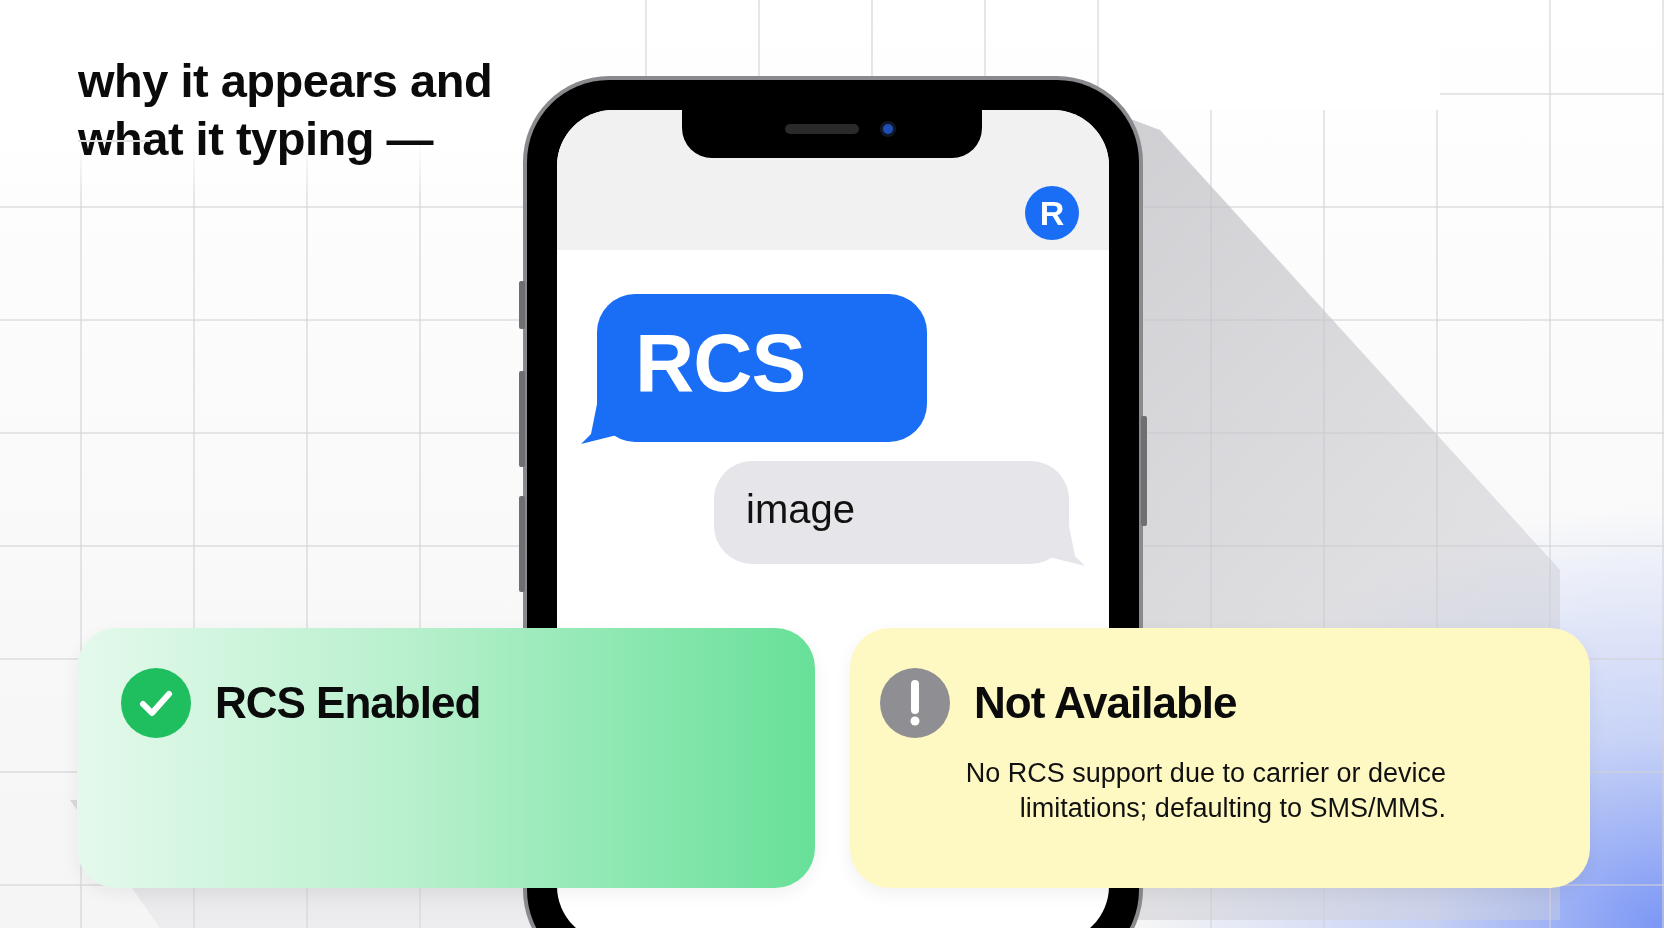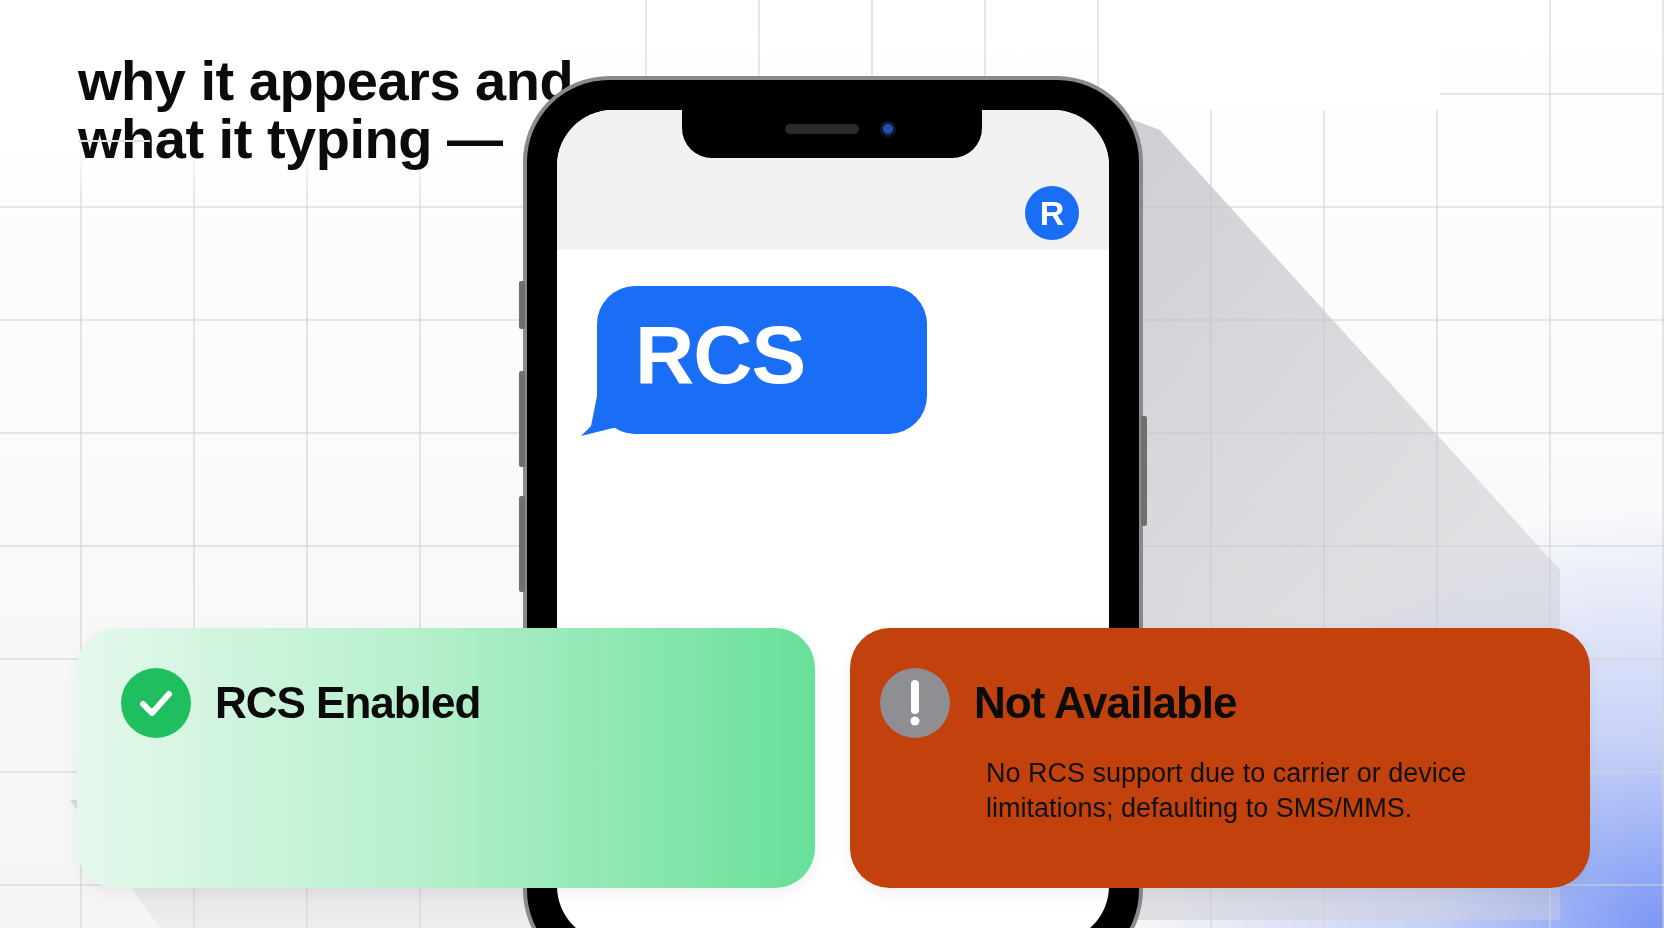--- a/index.html
+++ b/index.html
@@ -40,21 +40,21 @@
   }
   .shadow-left {
     position: absolute;
     left: 70px; top: 800px; width: 500px; height: 128px;
     background: linear-gradient(180deg, rgba(200,200,205,0.6), rgba(220,220,225,0.3));
     clip-path: polygon(0 0, 100% 0, 100% 100%, 90px 100%);
   }
   .headline {
     position: absolute; left: 78px; top: 52px;
     font-family: "Liberation Sans", sans-serif;
-    font-weight: 700; font-size: 56px; line-height: 58px;
+    font-weight: 700; font-size: 47px; line-height: 58px;
     color: #0b0b0b; letter-spacing: -0.5px;
   }
   .headline-line { display: block; }
   .headline-rule {
     position: absolute; left: 0; top: 88px; width: 72px; height: 2px; background: #e2e2e4;
   }
 
   
   .phone {
     position: absolute; left: 523px; top: 76px;
@@ -97,21 +97,21 @@
   .side-btn { position: absolute; background: #6f6f72; width: 6px; border-radius: 2px; }
 
   .avatar {
     position: absolute; right: 30px; top: 76px;
     width: 54px; height: 54px; border-radius: 50%;
     background: #1a6ef5;
     color: #fff; font-weight: 700; font-size: 34px;
     display: flex; align-items: center; justify-content: center;
   }
   .bubble-blue {
-    position: absolute; left: 40px; top: 176px;
+    position: absolute; left: 40px; top: 184px;
     width: 330px; height: 148px;
     background: #1a6ef5; border-radius: 38px;
     color: #fff; font-weight: 700; font-size: 82px;
     padding: 22px 0 0 38px; letter-spacing: -1px;
   }
   .bubble-blue::after {
     content: ""; position: absolute; left: -16px; bottom: -2px;
     width: 40px; height: 40px;
     background: #1a6ef5;
     clip-path: polygon(40px 0, 40px 30px, 0 40px, 10px 30px, 16px 0);
@@ -137,40 +137,40 @@
     padding: 40px 0 0 44px;
     box-shadow: 0 6px 18px rgba(0,0,0,0.06);
   }
   .card-green {
     left: 77px; width: 738px;
     background: linear-gradient(90deg, #e4f9ec 0%, #b8f0cd 45%, #67e098 100%);
     text-align: center;
   }
   .card-white {
     left: 850px; width: 740px;
-    background: #c2410c;
+    background: #fef9c3;
   }
   .card-head { display: flex; align-items: center; }
   .status-icon {
     width: 70px; height: 70px; border-radius: 50%;
     display: flex; align-items: center; justify-content: center;
     flex: 0 0 70px;
   }
   .card-green .status-icon { background: #1fbf5f; }
   .card-white .status-icon { background: #8e8e93; margin-left: -14px; }
   .card-title {
     font-weight: 700; font-size: 44px; color: #0b0b0b;
     margin-left: 24px; letter-spacing: -1px;
   }
   .card-body {
     margin: 18px 0 0 94px;
     font-size: 27px; line-height: 35px; color: #111;
     width: 560px;
   }
-  .card-white .card-body { margin-left: 92px; width: 500px; }
+  .card-white .card-body { margin-left: 52px; width: 500px; text-align: right; }
 </style>
 </head>
 <body>
 
 <div class="bg"></div>
 <div class="grid"></div>
 <div class="grid-fade"></div>
 <div class="grid-fade2"></div>
 <div class="shadow"></div>
 <div class="shadow-left"></div>
@@ -188,20 +188,21 @@
   <div class="side-btn" style="right:-4px;top:340px;height:110px;"></div>
   <div class="phone-inner">
     <div class="screen">
       <div class="screen-header"></div>
       <div class="notch">
         <div class="speaker" style="left:103px;"></div>
         <div class="camera" style="left:198px;"></div>
       </div>
       <div class="avatar">R</div>
       <div class="bubble-blue">RCS</div>
+      <div class="bubble-gray">image</div>
     </div>
   </div>
 </div>
 
 <div class="card card-green">
   <div class="card-head">
     <div class="status-icon">
       <svg width="40" height="40" viewBox="0 0 40 40">
           <path d="M7 21 L16 30 L33 11" fill="none" stroke="#fff" stroke-width="6" stroke-linecap="round" stroke-linejoin="round"></path>
         </svg>

